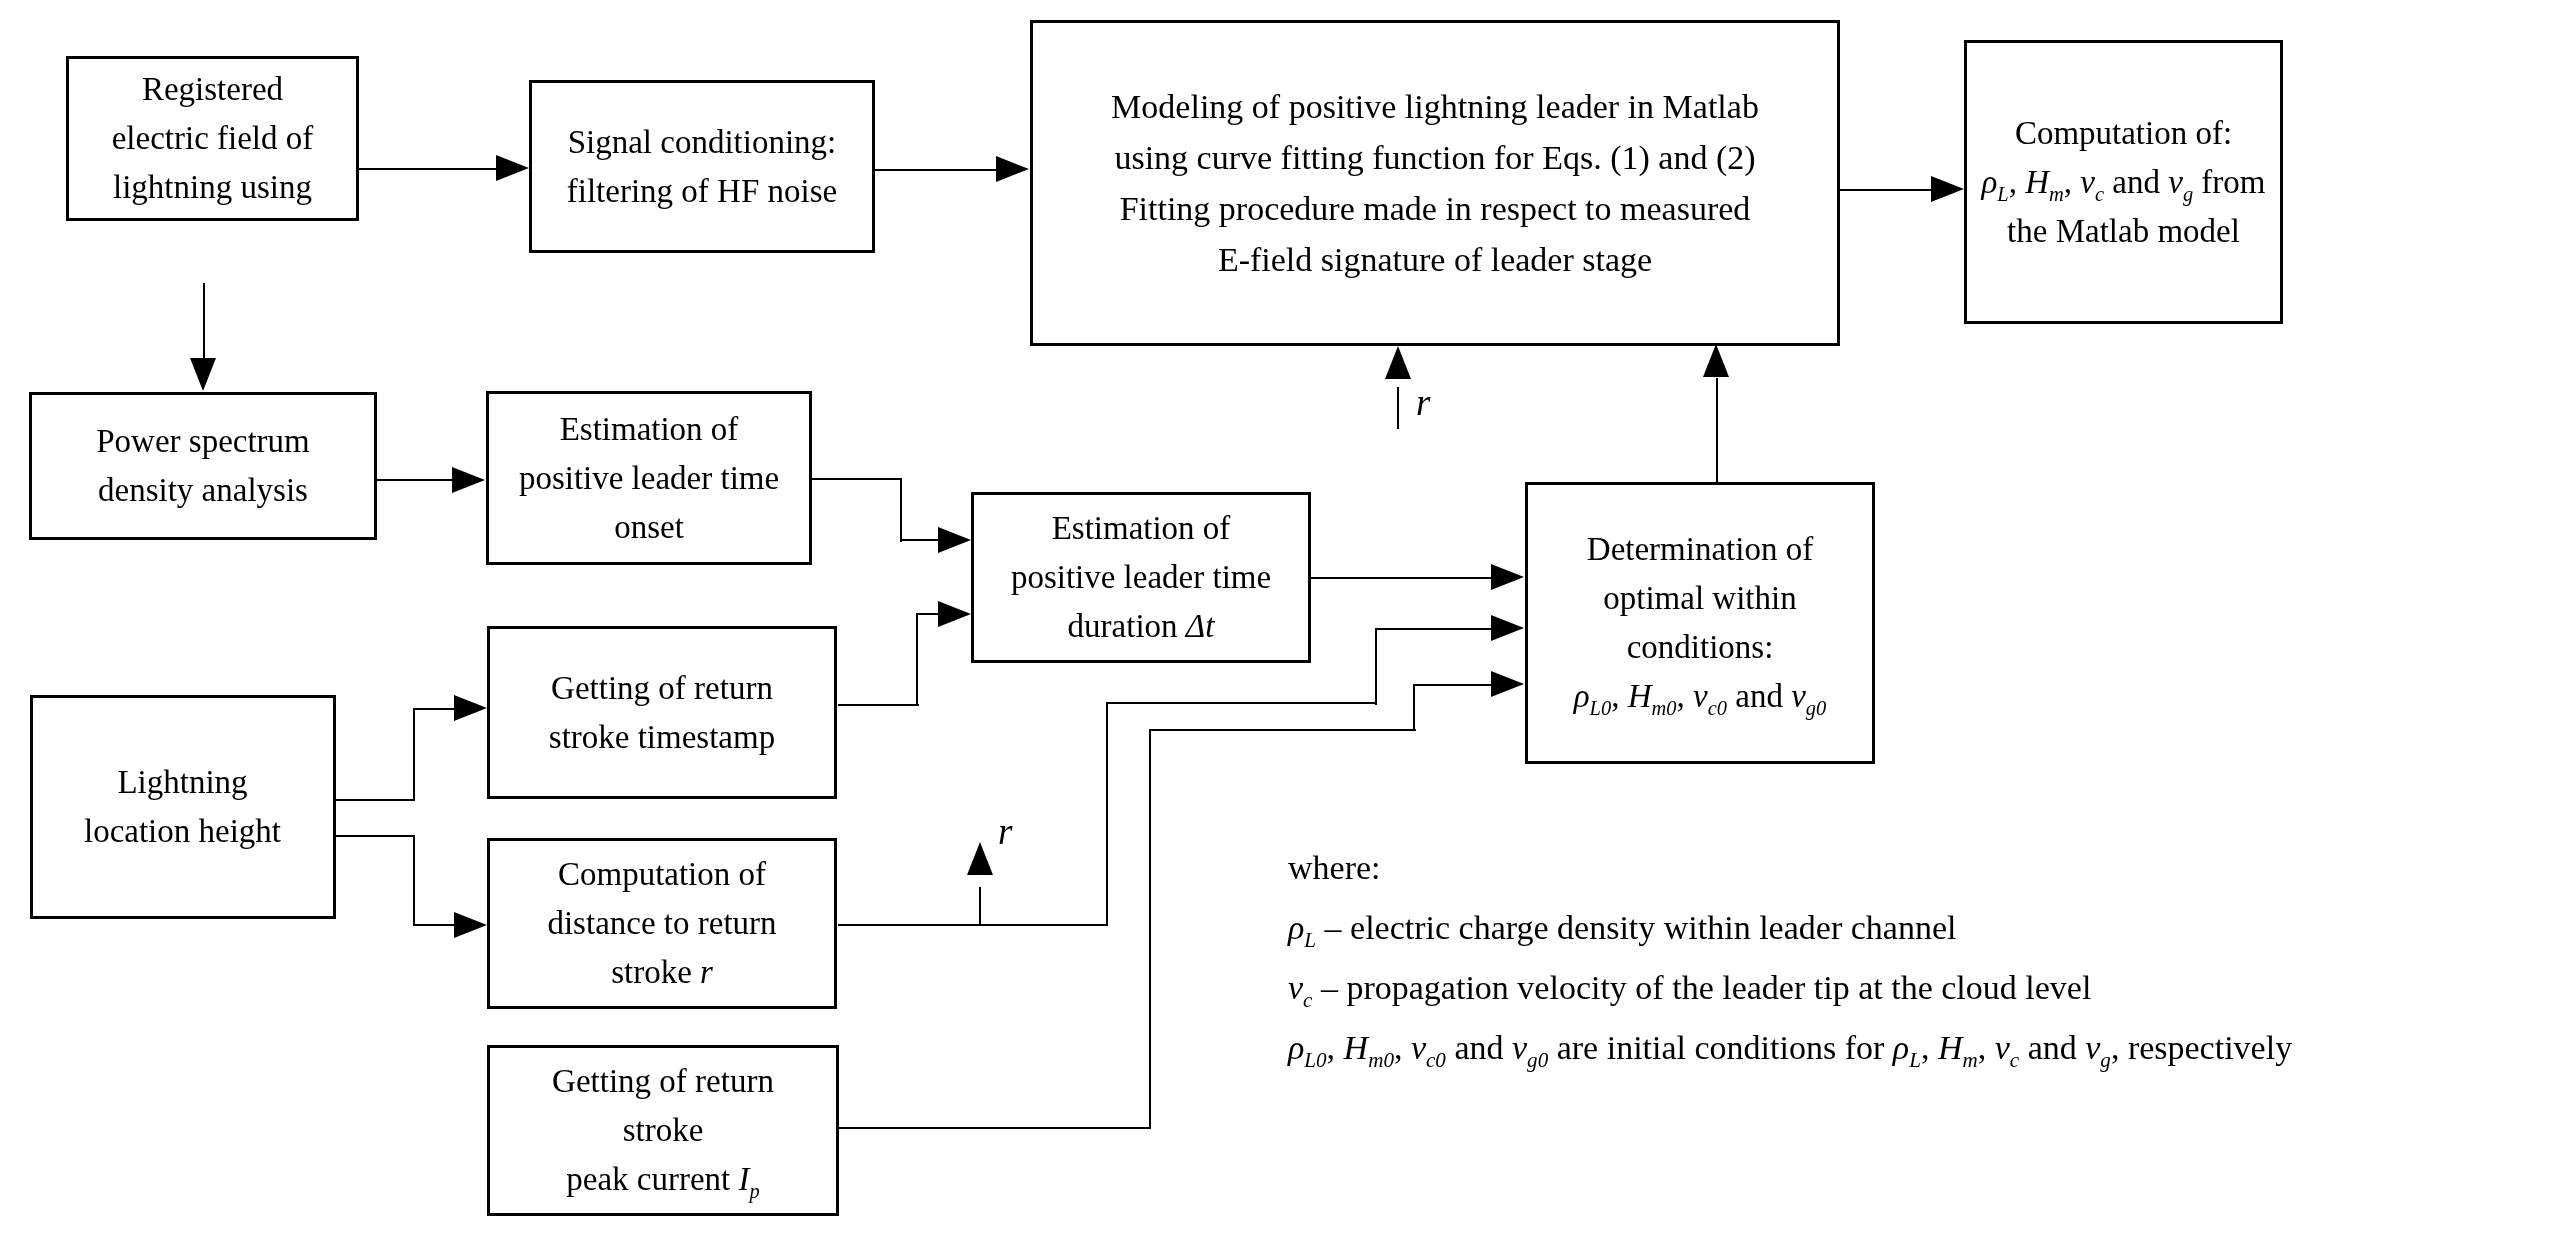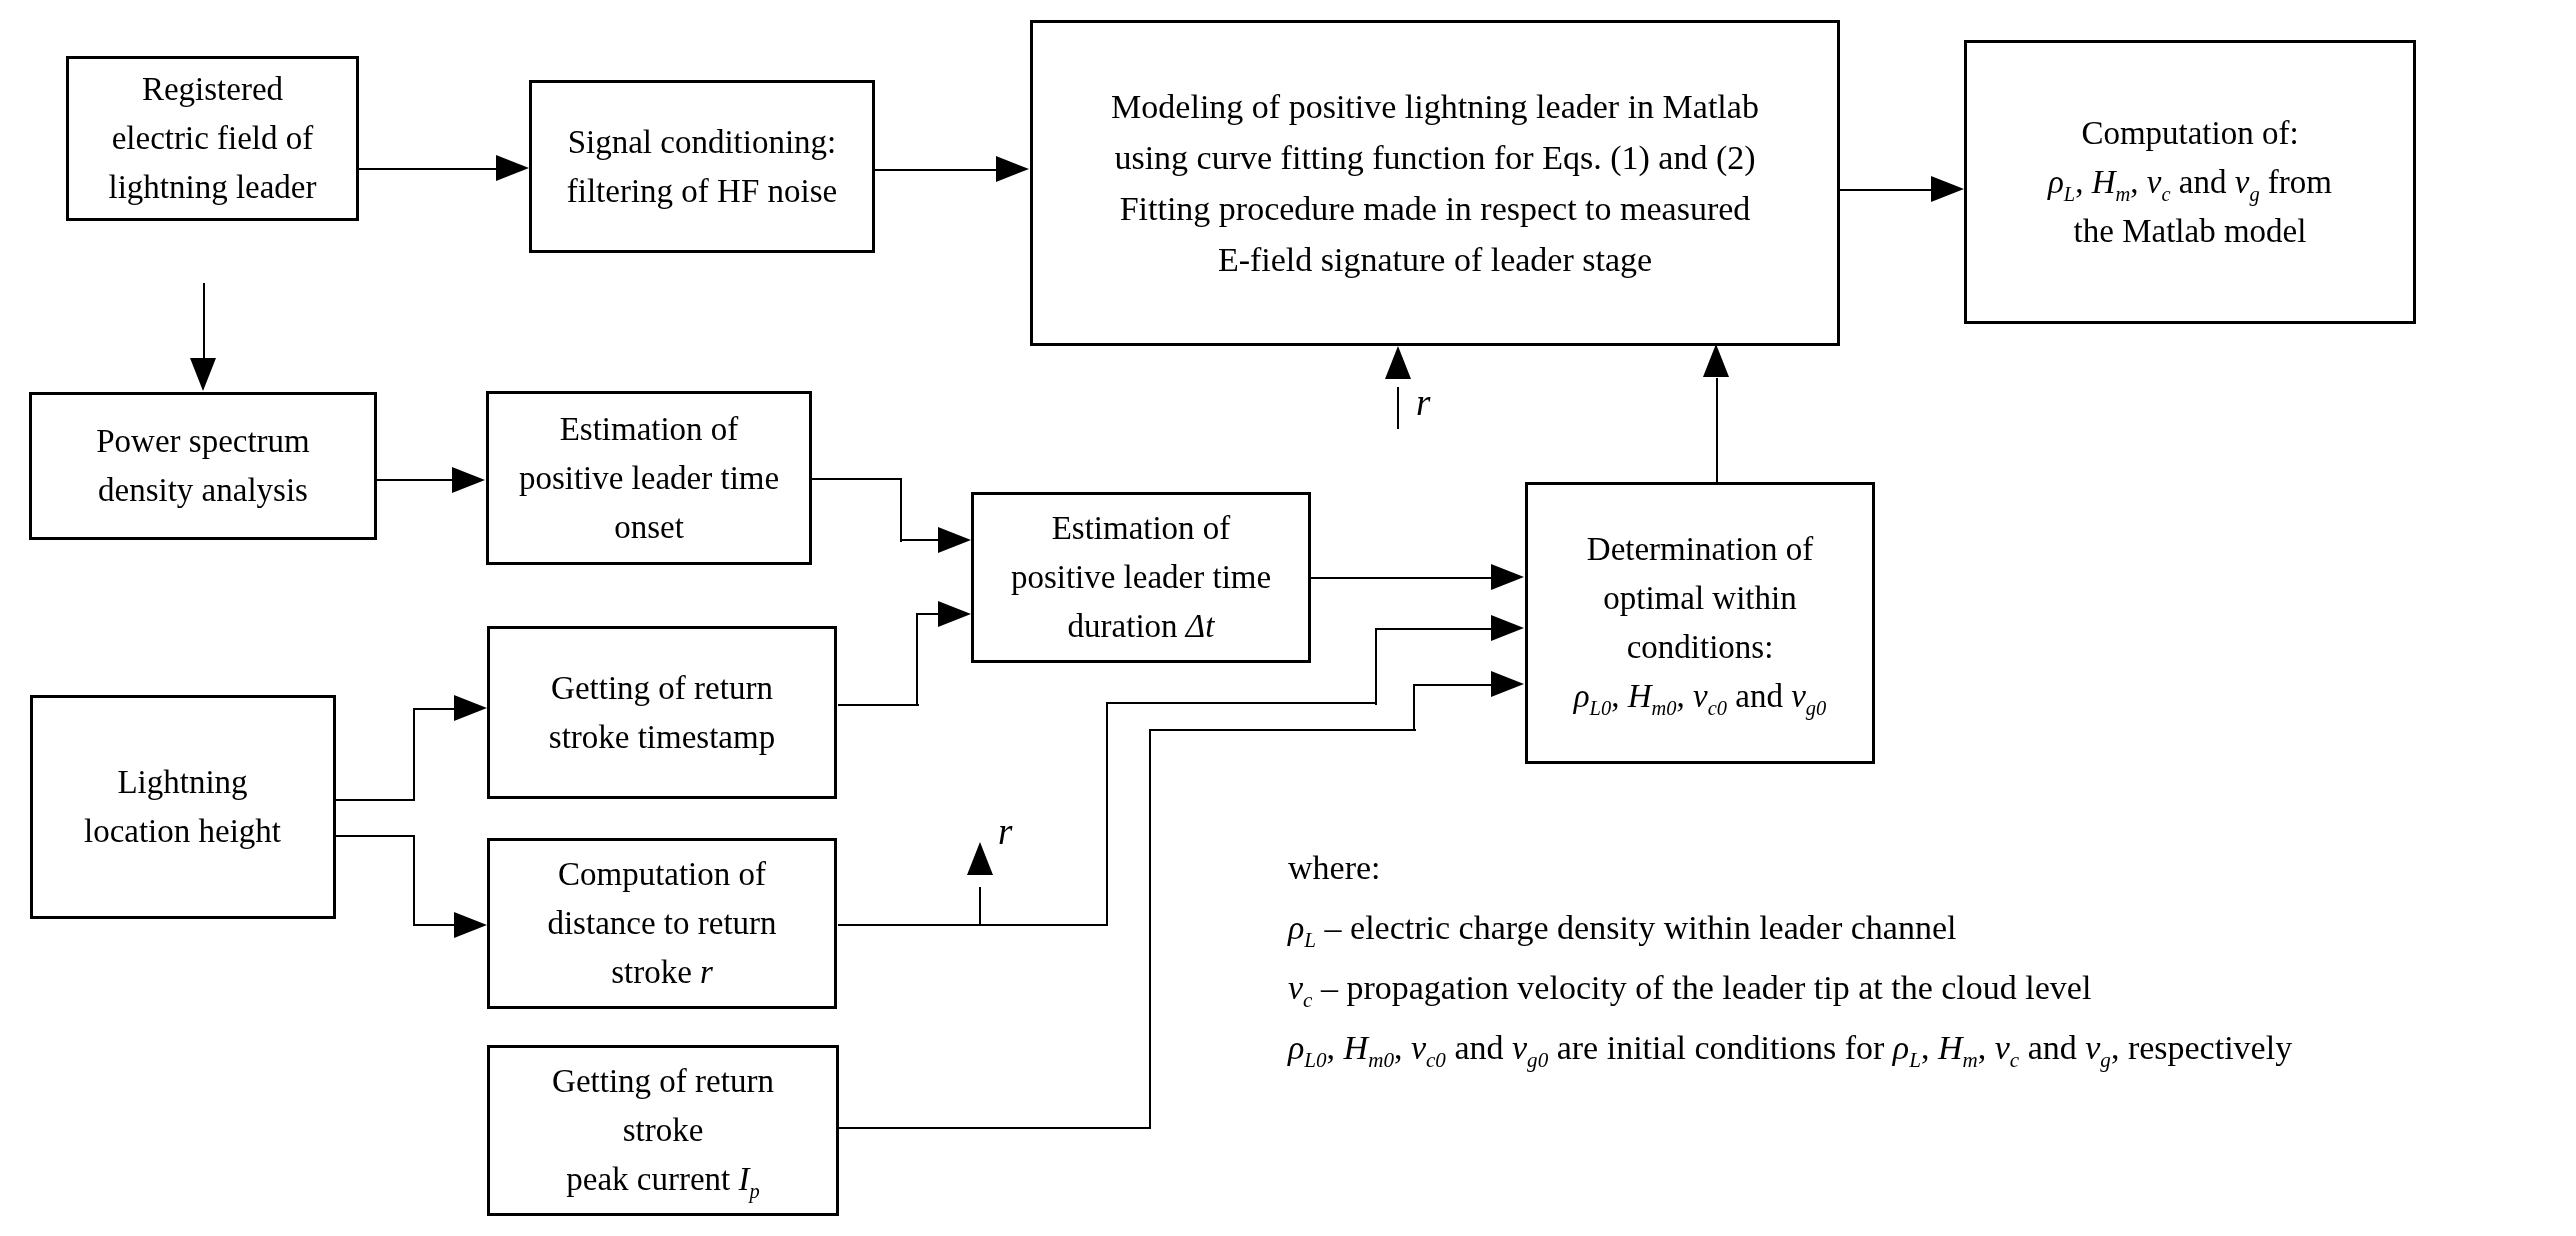--- a/index.html
+++ b/index.html
@@ -26,36 +26,36 @@
   .legend-line{line-height:60px;white-space:nowrap;}
 </style>
 </head>
 <body>
 
 <div id="fig">
 
   <div class="box" style="left:66px;top:56px;width:293px;height:165px">
     <div class="bl">Registered</div>
     <div class="bl">electric field of</div>
-    <div class="bl">lightning leader</div>
+    <div class="bl">lightning using</div>
   </div>
 
   <div class="box" style="left:529px;top:80px;width:346px;height:173px">
     <div class="bl">Signal conditioning:</div>
     <div class="bl">filtering of HF noise</div>
   </div>
 
   <div class="box modeling" style="left:1030px;top:20px;width:810px;height:326px">
     <div class="bl">Modeling of positive lightning leader in Matlab</div>
     <div class="bl">using curve fitting function for Eqs. (1) and (2)</div>
     <div class="bl">Fitting procedure made in respect to measured</div>
     <div class="bl">E-field signature of leader stage</div>
   </div>
 
-  <div class="box" style="left:1964px;top:40px;width:452px;height:284px">
+  <div class="box" style="left:1964px;top:40px;width:319px;height:284px">
     <div class="bl">Computation of:</div>
     <div class="bl"><i>ρ</i><sub><i>L</i></sub>, <i>H</i><sub><i>m</i></sub>, <i>v</i><sub><i>c</i></sub> and <i>v</i><sub><i>g</i></sub> from</div>
     <div class="bl">the Matlab model</div>
   </div>
 
   <div class="box" style="left:29px;top:392px;width:348px;height:148px">
     <div class="bl">Power spectrum</div>
     <div class="bl">density analysis</div>
   </div>
 

